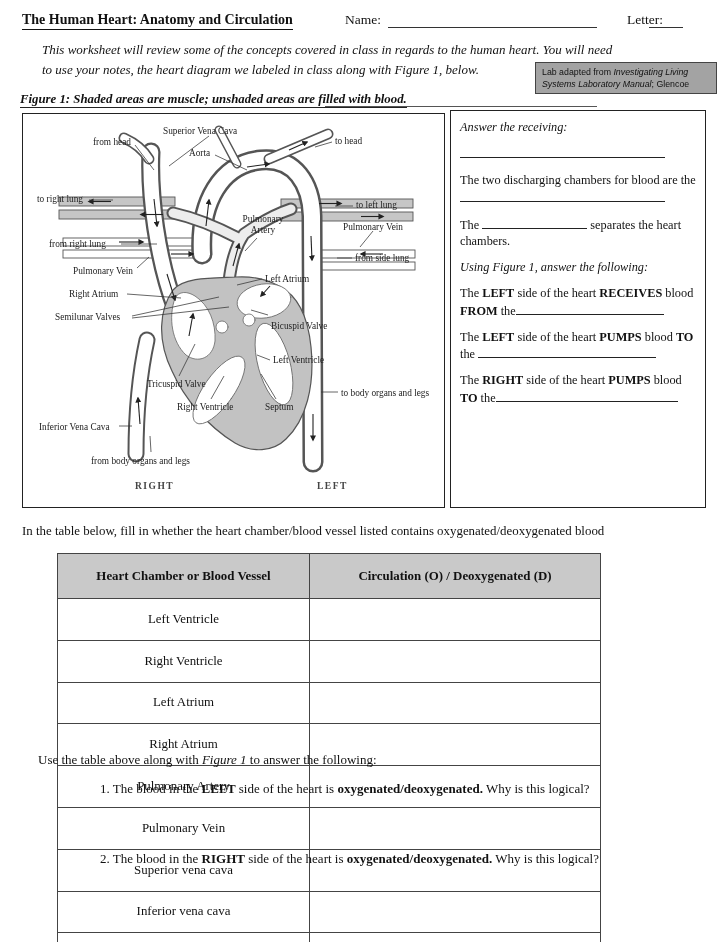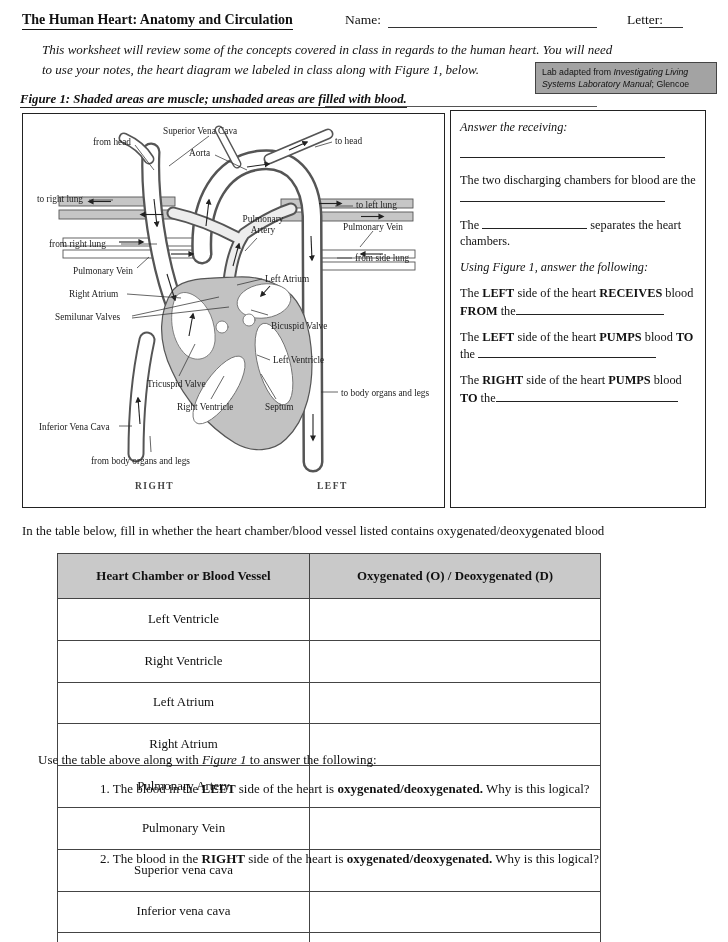--- a/index.html
+++ b/index.html
@@ -205,21 +205,21 @@
         <div class="qblock"><span>The </span><span style="font-weight: bold;">LEFT</span><span> side of the heart </span><span style="font-weight: bold;">PUMPS</span><span> blood </span><span style="font-weight: bold;">TO</span><span> the </span><span class="blank" style="width: 178px;"></span></div>
         <div class="qblock"><span>The </span><span style="font-weight: bold;">RIGHT</span><span> side of the heart </span><span style="font-weight: bold;">PUMPS</span><span> blood </span><span style="font-weight: bold;">TO</span><span> the</span><span class="blank" style="width: 182px;"></span></div>
       </div>
   </div>
 
   <div class="table-intro">In the table below, fill in whether the heart chamber/blood vessel listed contains oxygenated/deoxygenated blood</div>
   <table class="oxy">
     <thead>
       <tr>
         <th class="c1" style="background: rgb(201, 201, 201);">Heart Chamber or Blood Vessel</th>
-        <th class="c2" style="background: rgb(201, 201, 201);">Oxygenated (O) / Deoxygenated (D)</th>
+        <th class="c2" style="background: rgb(201, 201, 201);">Circulation (O) / Deoxygenated (D)</th>
       </tr>
     </thead>
     <tbody>
         <tr>
           <td class="c1">Left Ventricle</td>
           <td class="c2"></td>
         </tr>
         <tr>
           <td class="c1">Right Ventricle</td>
           <td class="c2"></td>

